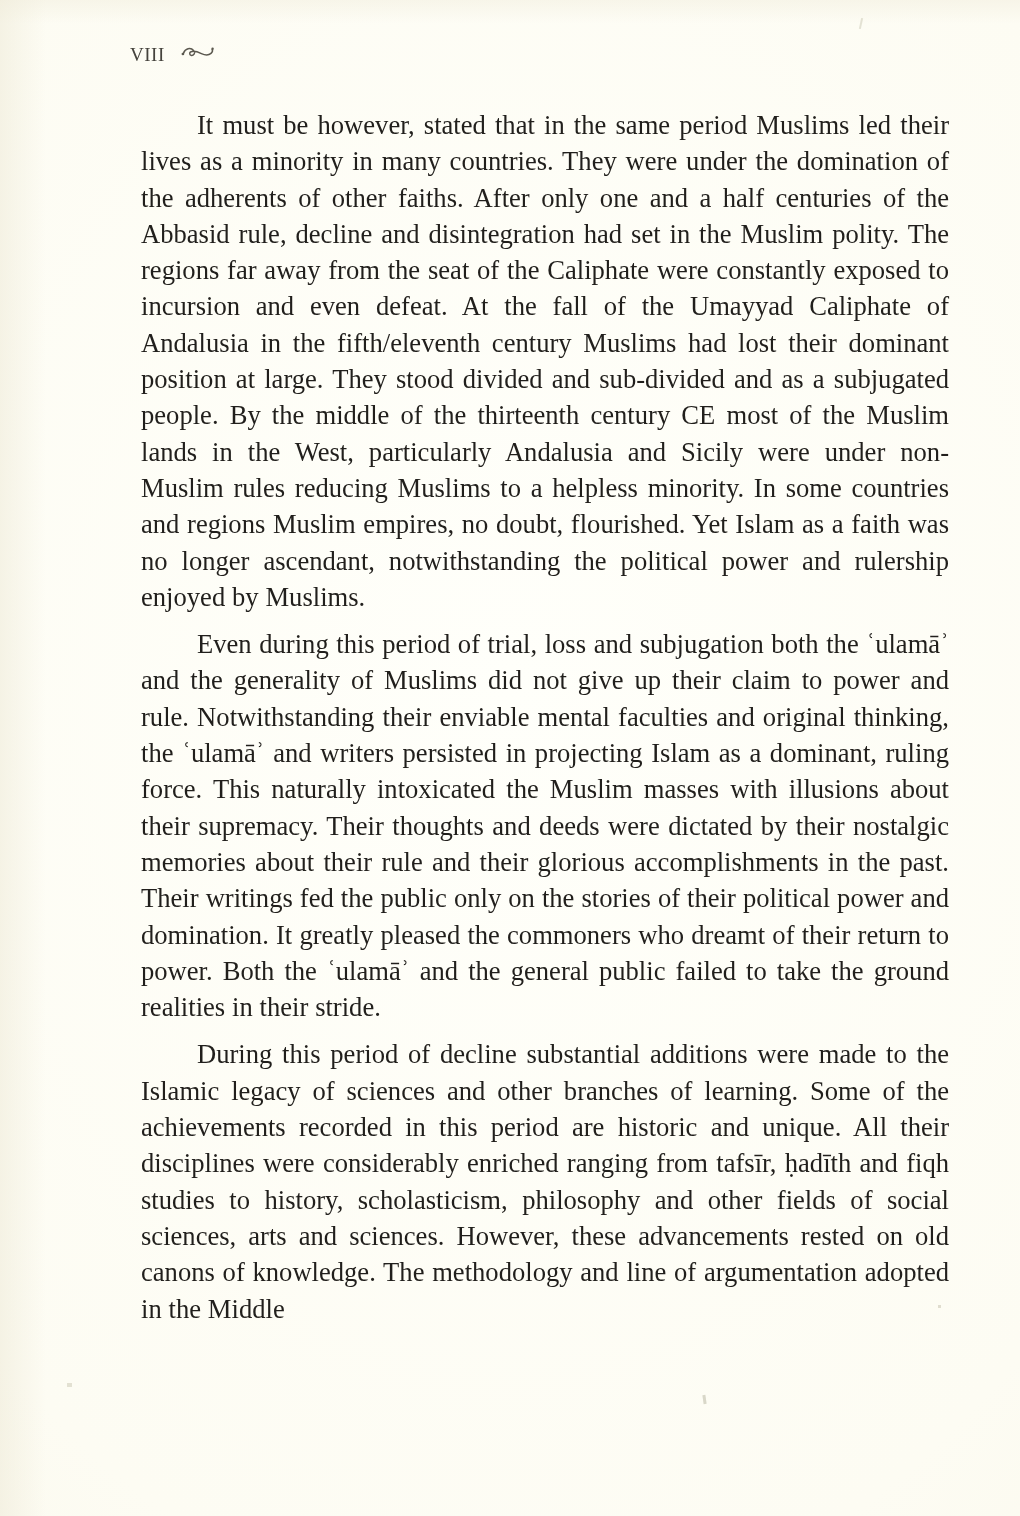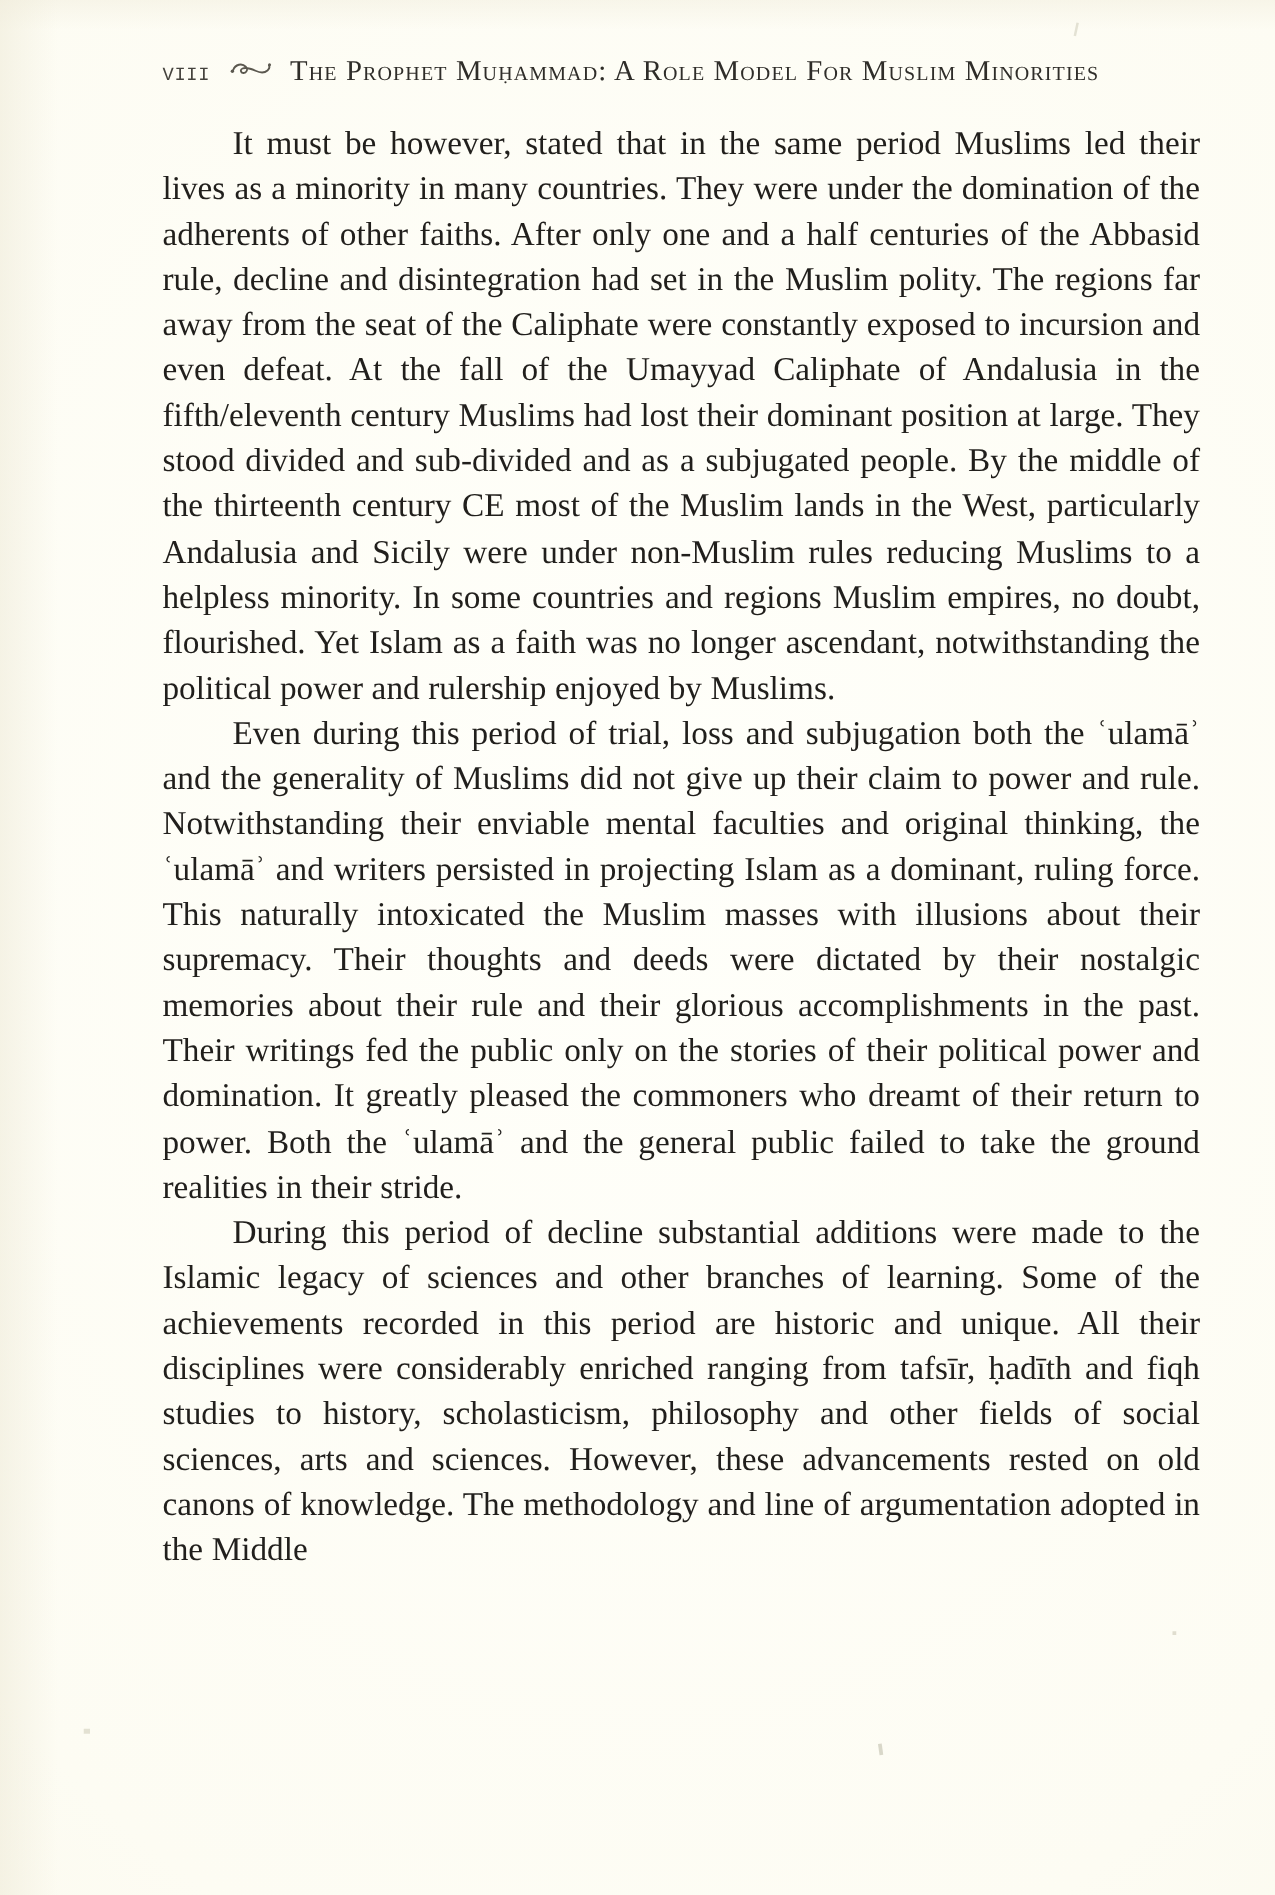--- a/index.html
+++ b/index.html
@@ -54,24 +54,23 @@
     top: 44px;
     width: 830px;
     height: 30px;
     display: flex;
     align-items: baseline;
     color: #3d3b36;
     white-space: nowrap;
   }
   .folio {
     font-variant: small-caps;
-    font-size: 15px;
+    font-size: 19px;
     letter-spacing: .5px;
     color: #45433d;
-    font-family: Liberation Mono, monospace;
   }
   .head-ornament {
     display: inline-block;
     margin: 0 14px 0 16px;
     color: #5b584f;
     line-height: 1;
     transform: translateY(-2px);
   }
   .head-ornament svg { display: block; }
   .head-title {
@@ -82,21 +81,21 @@
   }
 
   
   .text-block {
     position: absolute;
     left: 130px;
     top: 96px;
     width: 830px;
   }
   p.para {
-    margin: 0;
+    margin: 11px;
     text-indent: 56px;
     text-align: justify;
     text-justify: inter-word;
     font-size: 26.6px;
     line-height: 36.3px;
     color: #211f1c;
     word-spacing: .2px;
     hyphens: none;
   }
   p.para + p.para { margin-top: 0; }
@@ -118,21 +117,20 @@
     <span class="folio">VIII</span>
 
     <span class="head-ornament">
       <svg width="34" height="14" viewBox="0 0 34 14" aria-hidden="true">
         <path d="M2.5 8.2 C4.2 3.4, 9.6 2.2, 12.6 5.4 C14.6 7.6, 13.2 10.6, 10.6 10.4 C8.4 10.2, 8.0 7.6, 10.0 6.8 C13.0 5.6, 17.4 7.2, 20.4 8.6 C23.4 10.0, 27.4 10.6, 30.0 8.4 C31.4 7.2, 31.8 5.6, 31.2 4.4" fill="none" stroke="#5b584f" stroke-width="1.5" stroke-linecap="round"></path>
         <circle cx="1.9" cy="9.0" r="1.35" fill="#5b584f"></circle>
         <circle cx="31.6" cy="3.7" r="1.2" fill="#5b584f"></circle>
       </svg>
     </span>
 
-    <span class="head-title">The Prophet Muḥammad: A Role Model For Muslim Minorities</span>
   </div>
 
   <div class="text-block">
     <p class="para">It must be however, stated that in the same period Muslims led their lives as a minority in many countries. They were under the domination of the adherents of other faiths. After only one and a half centuries of the Abbasid rule, decline and disintegration had set in the Muslim polity. The regions far away from the seat of the Caliphate were constantly exposed to incursion and even defeat. At the fall of the Umayyad Caliphate of Andalusia in the fifth/eleventh century Muslims had lost their dominant position at large. They stood divided and sub-divided and as a subjugated people. By the middle of the thirteenth century CE most of the Muslim lands in the West, particularly Andalusia and Sicily were under non-Muslim rules reducing Muslims to a helpless minority. In some countries and regions Muslim empires, no doubt, flourished. Yet Islam as a faith was no longer ascendant, notwithstanding the political power and rulership enjoyed by Muslims.</p>
     <p class="para">Even during this period of trial, loss and subjugation both the <span class="term">ʿulamāʾ</span> and the generality of Muslims did not give up their claim to power and rule. Notwithstanding their enviable mental faculties and original thinking, the <span class="term">ʿulamāʾ</span> and writers persisted in projecting Islam as a dominant, ruling force. This naturally intoxicated the Muslim masses with illusions about their supremacy. Their thoughts and deeds were dictated by their nostalgic memories about their rule and their glorious accomplishments in the past. Their writings fed the public only on the stories of their political power and domination. It greatly pleased the commoners who dreamt of their return to power. Both the <span class="term">ʿulamāʾ</span> and the general public failed to take the ground realities in their stride.</p>
     <p class="para">During this period of decline substantial additions were made to the Islamic legacy of sciences and other branches of learning. Some of the achievements recorded in this period are historic and unique. All their disciplines were considerably enriched ranging from <span class="term">tafsīr</span>, <span class="term">ḥadīth</span> and <span class="term">fiqh</span> studies to history, scholasticism, philosophy and other fields of social sciences, arts and sciences. However, these advancements rested on old canons of knowledge. The methodology and line of argumentation adopted in the Middle</p>
   </div>
 </div>
 
 </body></html>

